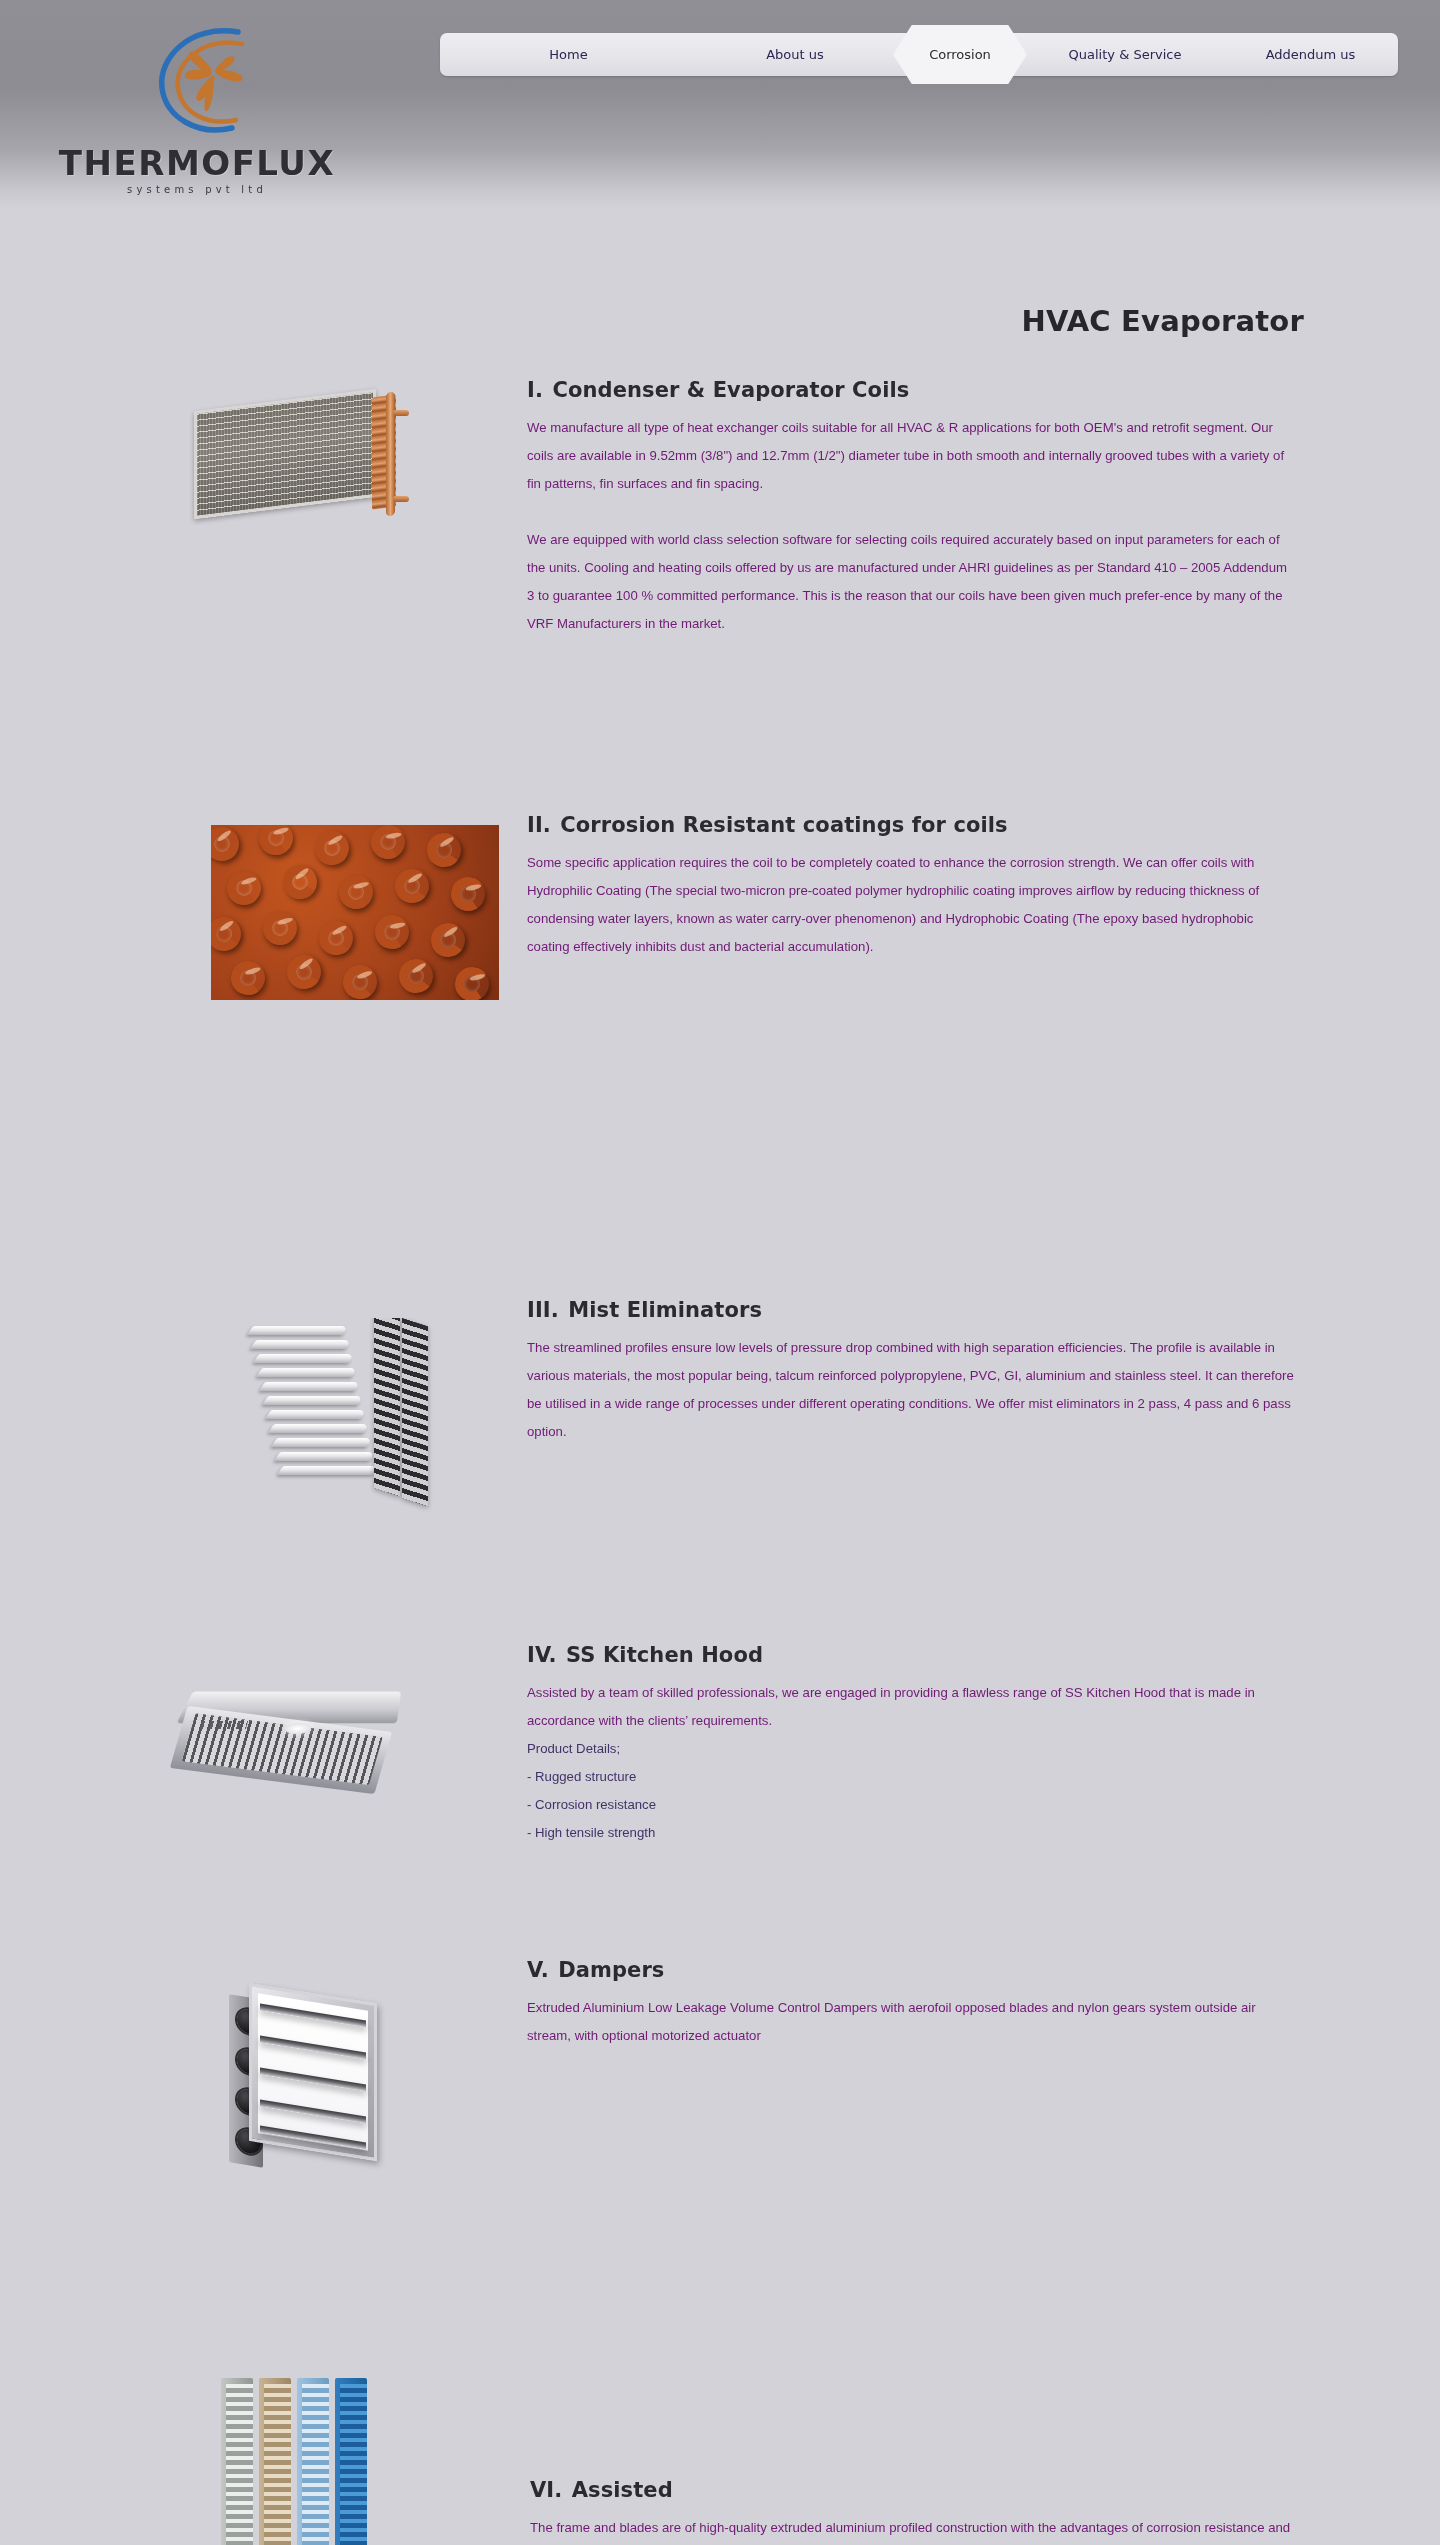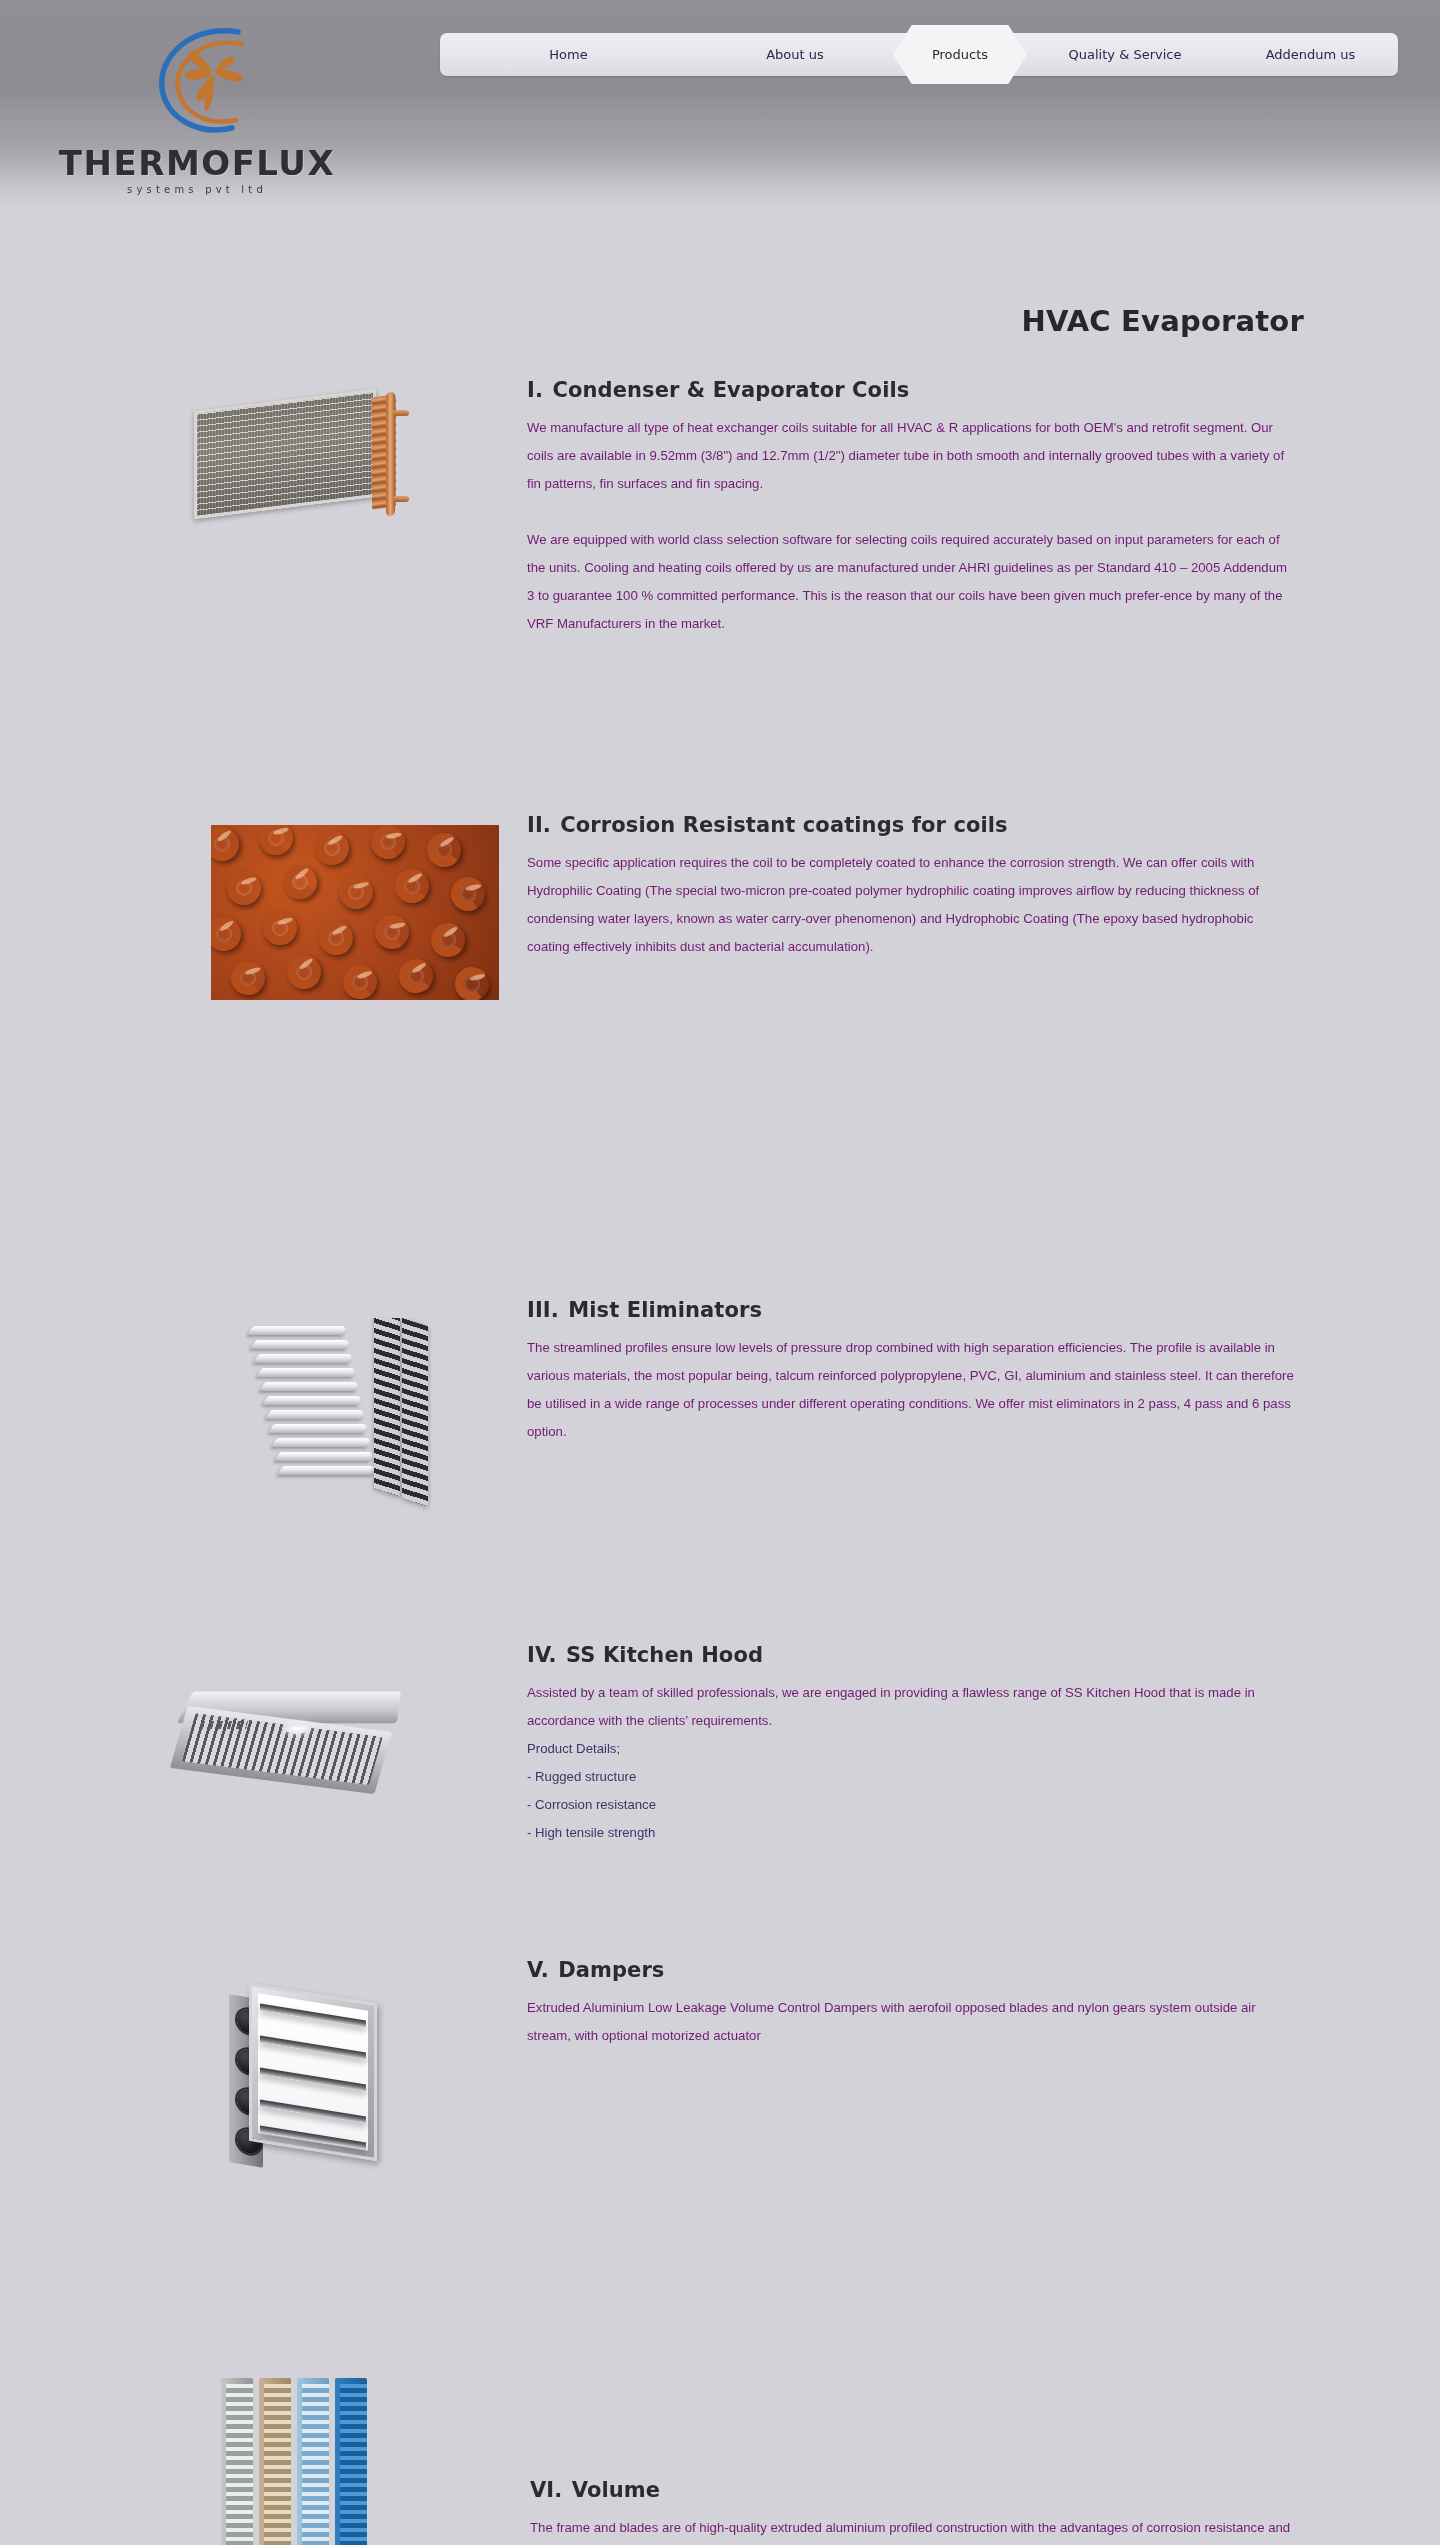--- a/index.html
+++ b/index.html
@@ -352,21 +352,21 @@
     <div class="nav-bar"></div>
     <div class="nav-items">
       <div class="nav-item home">
         <span class="nav-label">Home</span>
       </div>
       <div class="nav-item about">
         <span class="nav-label">About us</span>
       </div>
       <div class="nav-item products active">
         <span class="nav-hex"></span>
-        <span class="nav-label">Products</span>
+        <span class="nav-label">Corrosion</span>
       </div>
       <div class="nav-item quality">
         <span class="nav-label">Quality &amp; Service</span>
       </div>
       <div class="nav-item contact">
         <span class="nav-label">Addendum us</span>
       </div>
     </div>
   </nav>
 </header>
@@ -525,19 +525,19 @@
           <div class="louver-slats" style="background:repeating-linear-gradient(to bottom,#dcebf5 0px,#dcebf5 4px,#7aa9cd 4px,#7aa9cd 9px);"></div>
         </div>
         <div class="louver-col" style="left:120px; background:linear-gradient(to right,#2f7ec0,#1d5f9b);">
           <div class="louver-slats" style="background:repeating-linear-gradient(to bottom,#4a9bd8 0px,#4a9bd8 4px,#1c5e9c 4px,#1c5e9c 9px);"></div>
         </div>
       </div>
     </div>
     <div class="sec-text" style="left:530px; top:185px;">
       <h2 class="sec-head">
         <span class="num">VI.</span>
-        <span>Volume</span>
+        <span>Assisted</span>
       </h2>
       <p class="sec-p">The frame and blades are of high-quality extruded aluminium profiled construction with the advantages of corrosion resistance and rigidity. Can be manufactured from G.I or SS as option. Designed to separate sand and dust from the air stream. Generally used for ventilation applications and at inlet duct of air handling unit.</p>
     </div>
   </section>
 
 </main>
 
 </body></html>

